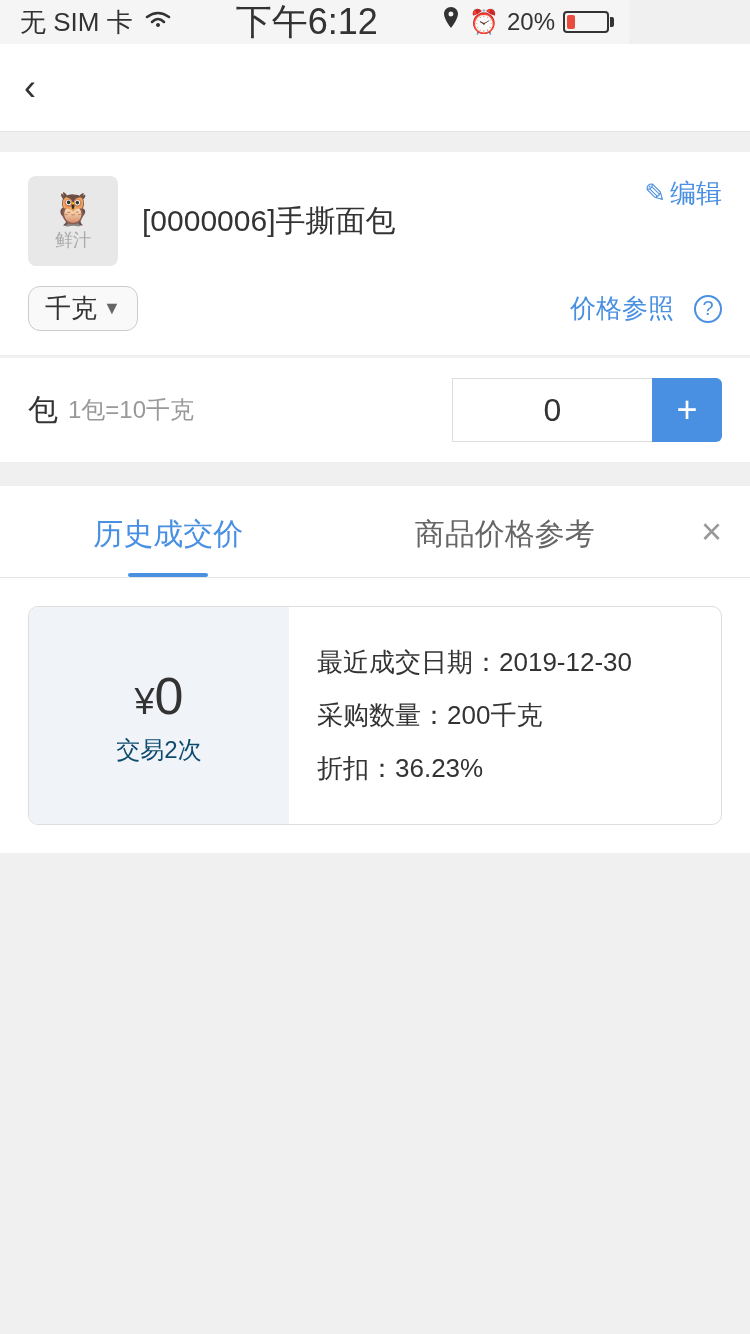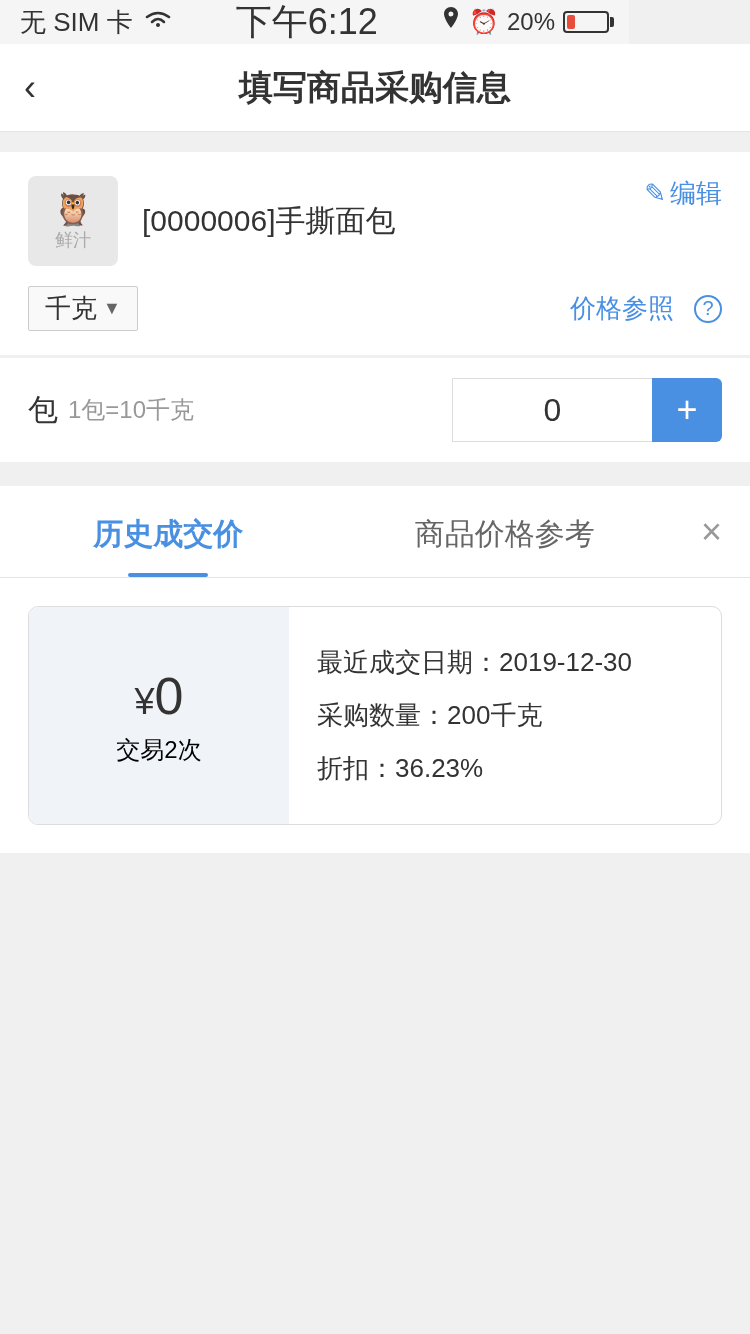--- a/index.html
+++ b/index.html
@@ -151,21 +151,21 @@
     }
     .unit-section {
       display: flex;
       align-items: center;
       gap: 10px;
       font-size: 26px;
       color: #555;
     }
     .unit-dropdown {
       border: 1px solid #ccc;
-      border-radius: 2px;
+      border-radius: 12px;
       padding: 4px 16px;
       font-size: 26px;
       color: #333;
       display: flex;
       align-items: center;
       gap: 6px;
       background: #f9f9f9;
     }
     .dropdown-arrow {
       font-size: 18px;
@@ -258,21 +258,21 @@
       flex: 1;
       text-align: center;
       padding: 28px 0 22px;
       font-size: 30px;
       color: #666;
       cursor: pointer;
       position: relative;
     }
     .tab-item.active {
       color: #4a90e2;
-      font-weight: 700;
+      font-weight: 400;
     }
     .tab-item.active::after {
       content: '';
       position: absolute;
       bottom: 0;
       left: 50%;
       transform: translateX(-50%);
       width: 80px;
       height: 4px;
       background: #4a90e2;
@@ -310,21 +310,21 @@
     .history-price {
       font-size: 52px;
       font-weight: 500;
       color: #333;
     }
     .history-price .yen {
       font-size: 36px;
     }
     .history-trades {
       font-size: 24px;
-      color: #000000;
+      color: #0c4a6e;
       margin-top: 8px;
     }
     .history-card-right {
       flex: 1;
       padding: 36px 28px;
       display: flex;
       flex-direction: column;
       justify-content: center;
       gap: 14px;
     }
@@ -364,21 +364,20 @@
     <span>⏰</span>
     <span>20%</span>
     <div class="battery">
       <div class="battery-fill"></div>
     </div>
   </div>
 </div>
 
 <div class="nav-bar">
   <div class="nav-back">‹</div>
-  <div class="nav-title">填写商品采购信息</div>
 </div>
 
 <div class="product-card">
   <div class="product-header">
     <div class="product-left">
       <div class="product-thumb">
         <span class="owl-icon">🦉</span>
         <span class="owl-text">鲜汁</span>
       </div>
       <span class="product-name">[0000006]手撕面包</span>

